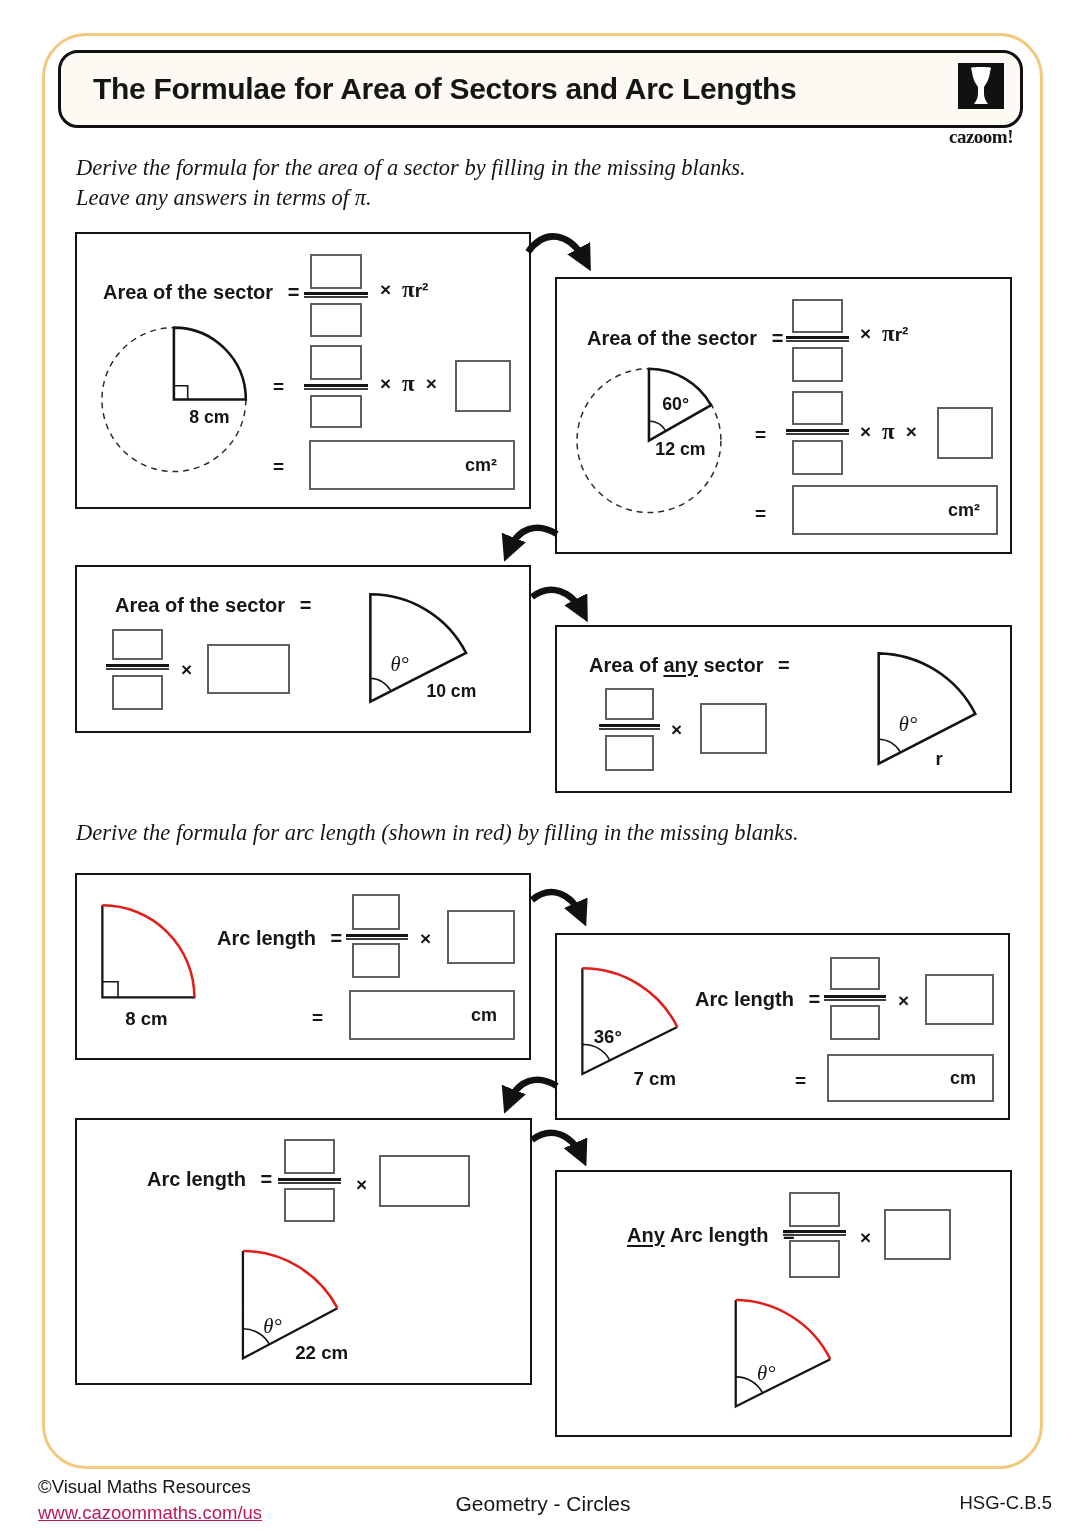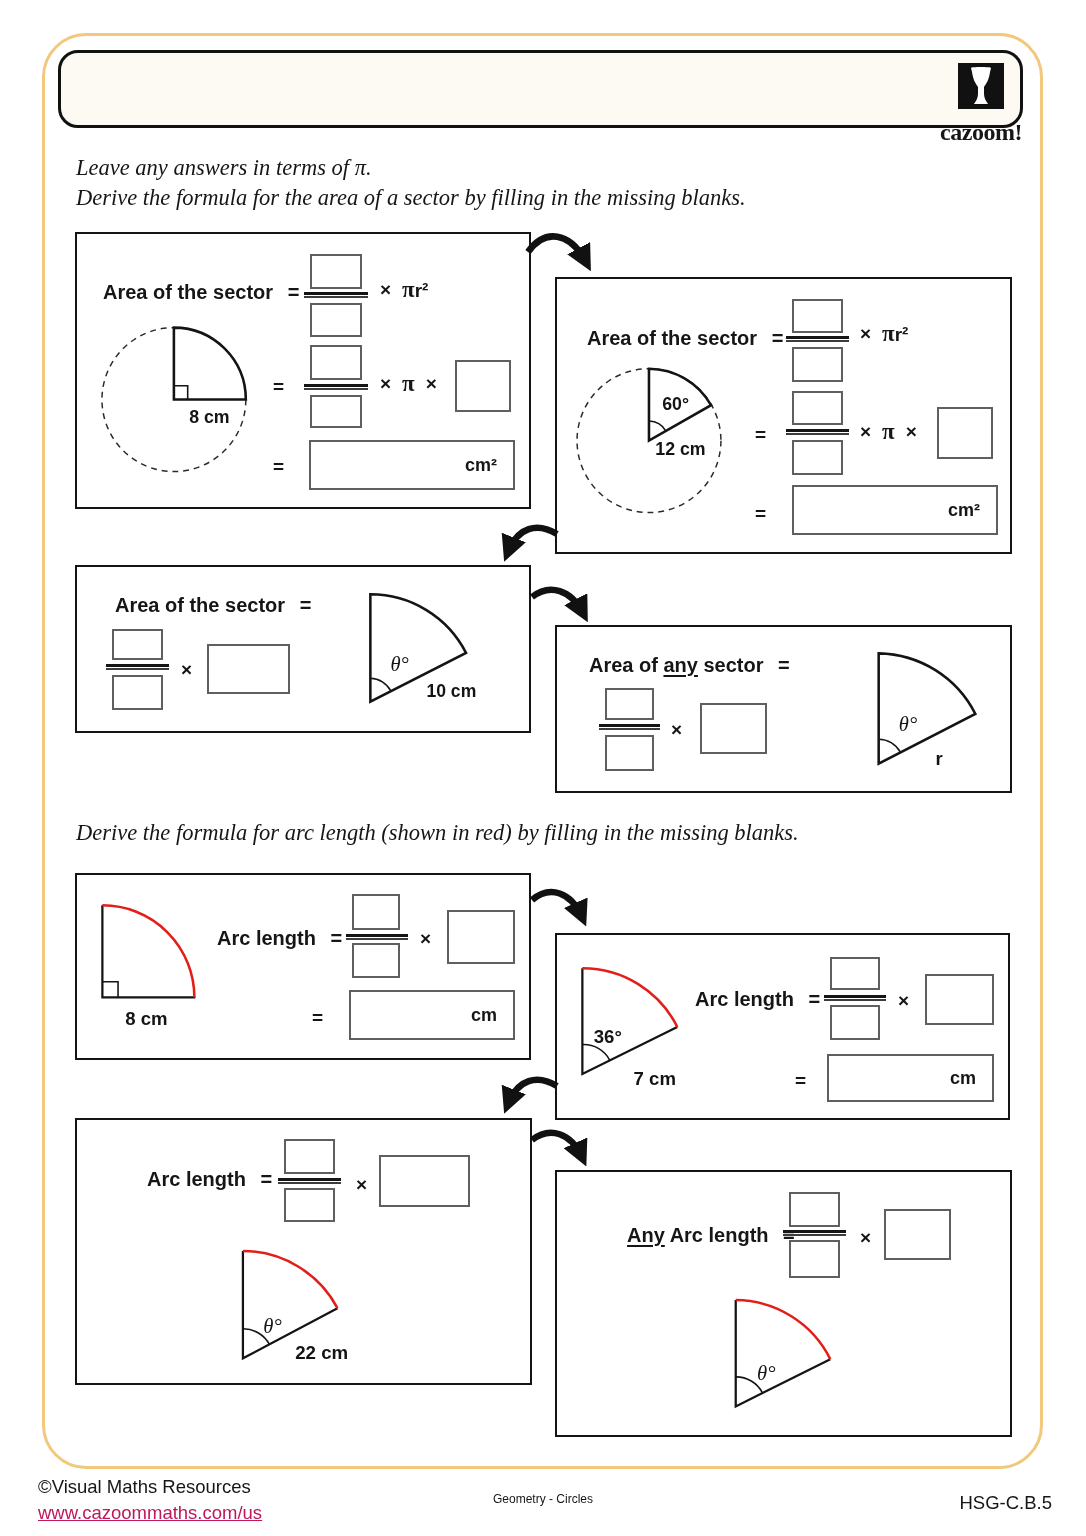--- a/index.html
+++ b/index.html
@@ -6,74 +6,75 @@
   .page{position:relative;width:1086px;height:1536px;background:#ffffff;
         font-family:"Liberation Sans",sans-serif;color:#161616;overflow:hidden;}
   .gold-frame{position:absolute;left:42px;top:33px;width:995px;height:1430px;
         border:3px solid #f2c87c;border-radius:44px;}
   .title-box{position:absolute;left:58px;top:50px;width:959px;height:72px;
         border:3px solid #111;border-radius:20px;background:#fcfaf2;}
   .title{position:absolute;left:32px;top:50%;transform:translateY(-50%);margin:0;
         font-size:30px;font-weight:bold;letter-spacing:-0.3px;white-space:nowrap;}
   .logo{position:absolute;left:872px;top:10px;width:96px;display:flex;
         flex-direction:column;align-items:center;}
-  .logo-text{font-family:"Liberation Serif",serif;font-weight:bold;font-size:24px;
-        margin-top:10px;letter-spacing:-0.5px;}
+  .logo-text{font-family:"Liberation Serif",serif;font-weight:bold;font-size:19px;
+        margin-top:17px;letter-spacing:-0.5px;}
   .instr{position:absolute;left:76px;margin:0;font-family:"Liberation Serif",serif;
         font-style:italic;font-size:22.5px;line-height:30px;}
   .panel{position:absolute;border:2.5px solid #141414;background:#fff;box-sizing:border-box;}
   .diag{position:absolute;left:0;top:0;width:100%;height:100%;}
   .plabel{position:absolute;font-weight:bold;font-size:20px;white-space:nowrap;margin-left:8px;}
   .plabel .eq{margin-left:9px;}
   .ul{text-decoration:underline;text-underline-offset:3px;}
   .blank{position:absolute;border:2px solid #5f5f5f;background:#fff;box-sizing:border-box;}
   .fracbar{position:absolute;height:1px;border-top:3px solid #151515;border-bottom:2px solid #3c3c3c;}
   .sym{position:absolute;font-weight:bold;font-size:19px;}
   .symrow{position:absolute;display:flex;align-items:center;gap:11px;font-weight:bold;font-size:19px;}
   .pi{font-family:"Liberation Serif",serif;font-size:23px;font-weight:bold;line-height:1;}
   .pigrp{display:flex;align-items:baseline;gap:0;}
   .rsq{font-size:19px;font-weight:bold;}
   .answer{position:absolute;border:2px solid #5f5f5f;box-sizing:border-box;display:flex;
         align-items:center;justify-content:flex-end;padding-right:16px;
         font-weight:bold;font-size:18px;background:#fff;}
   .arrows{position:absolute;left:0;top:0;pointer-events:none;}
   .footer-left{position:absolute;left:38px;top:1474px;font-size:18.5px;line-height:26px;}
   .footer-link{color:#be185d;text-decoration:underline;cursor:pointer;}
-  .footer-center{position:absolute;left:0;right:0;top:1492px;text-align:center;font-size:12px;}
+  .footer-center{position:absolute;left:0;right:0;top:1492px;text-align:center;font-size:21px;}
   .footer-right{position:absolute;right:34px;top:1492px;font-size:18.5px;}
   
   .dash{fill:none;stroke:#2a2a2a;stroke-width:1.5;stroke-dasharray:6 5;}
   .sector{fill:#fff;stroke:#141414;stroke-width:2.6;}
   .edge{fill:none;stroke:#141414;stroke-width:2.3;}
   .redarc{fill:none;stroke:#e31e18;stroke-width:2.6;}
   .thin{fill:none;stroke:#141414;stroke-width:1.6;}
   .dtxt{font-family:"Liberation Sans",sans-serif;font-weight:bold;font-size:18px;fill:#141414;}
   .dtxt19{font-family:"Liberation Sans",sans-serif;font-weight:bold;font-size:19px;fill:#141414;}
   .dtheta{font-family:"Liberation Serif",serif;font-style:italic;font-size:21px;fill:#141414;}
 </style>
 </head>
 <body>
 
 <div class="page">
 
   <div class="gold-frame"></div>
 
   <div class="title-box">
+    <h1 class="title">The Formulae for Area of Sectors and Arc Lengths</h1>
     <div class="logo">
       <svg width="46" height="46" viewBox="0 0 46 46">
         <rect width="46" height="46" fill="#111"></rect>
         <path d="M13 5 C13 3.8 33 3.8 33 5 L32 9 C31 17 28 21 26 24 L26 31 C26 35 28 38 30 41 L16 41 C18 38 20 35 20 31 L20 24 C18 21 15 17 14 9 Z" fill="#fff"></path>
       </svg>
       <div class="logo-text">cazoom!</div>
     </div>
   </div>
 
   <p class="instr" style="top:153px;">
+    <span style="display:block">Derive the formula for the area of a sector by filling in the missing blanks.</span>
     <span style="display:block">Leave any answers in terms of π.</span>
-    <span style="display:block">Derive the formula for the area of a sector by filling in the missing blanks.</span>
   </p>
 
   <div class="panel" style="left:75px;top:232px;width:456px;height:277px">
     <svg class="diag" viewBox="0 0 456 277">
       <circle cx="97" cy="168" r="73" class="dash"></circle>
       <path d="M97 168 L97 95 A73 73 0 0 1 170 168 Z" class="sector"></path>
       <path d="M97 154 L111 154 L111 168" class="thin"></path>
       <text x="133" y="192" text-anchor="middle" class="dtxt">8 cm</text>
     </svg>
     <div class="plabel" style="left:18px;top:47px">

